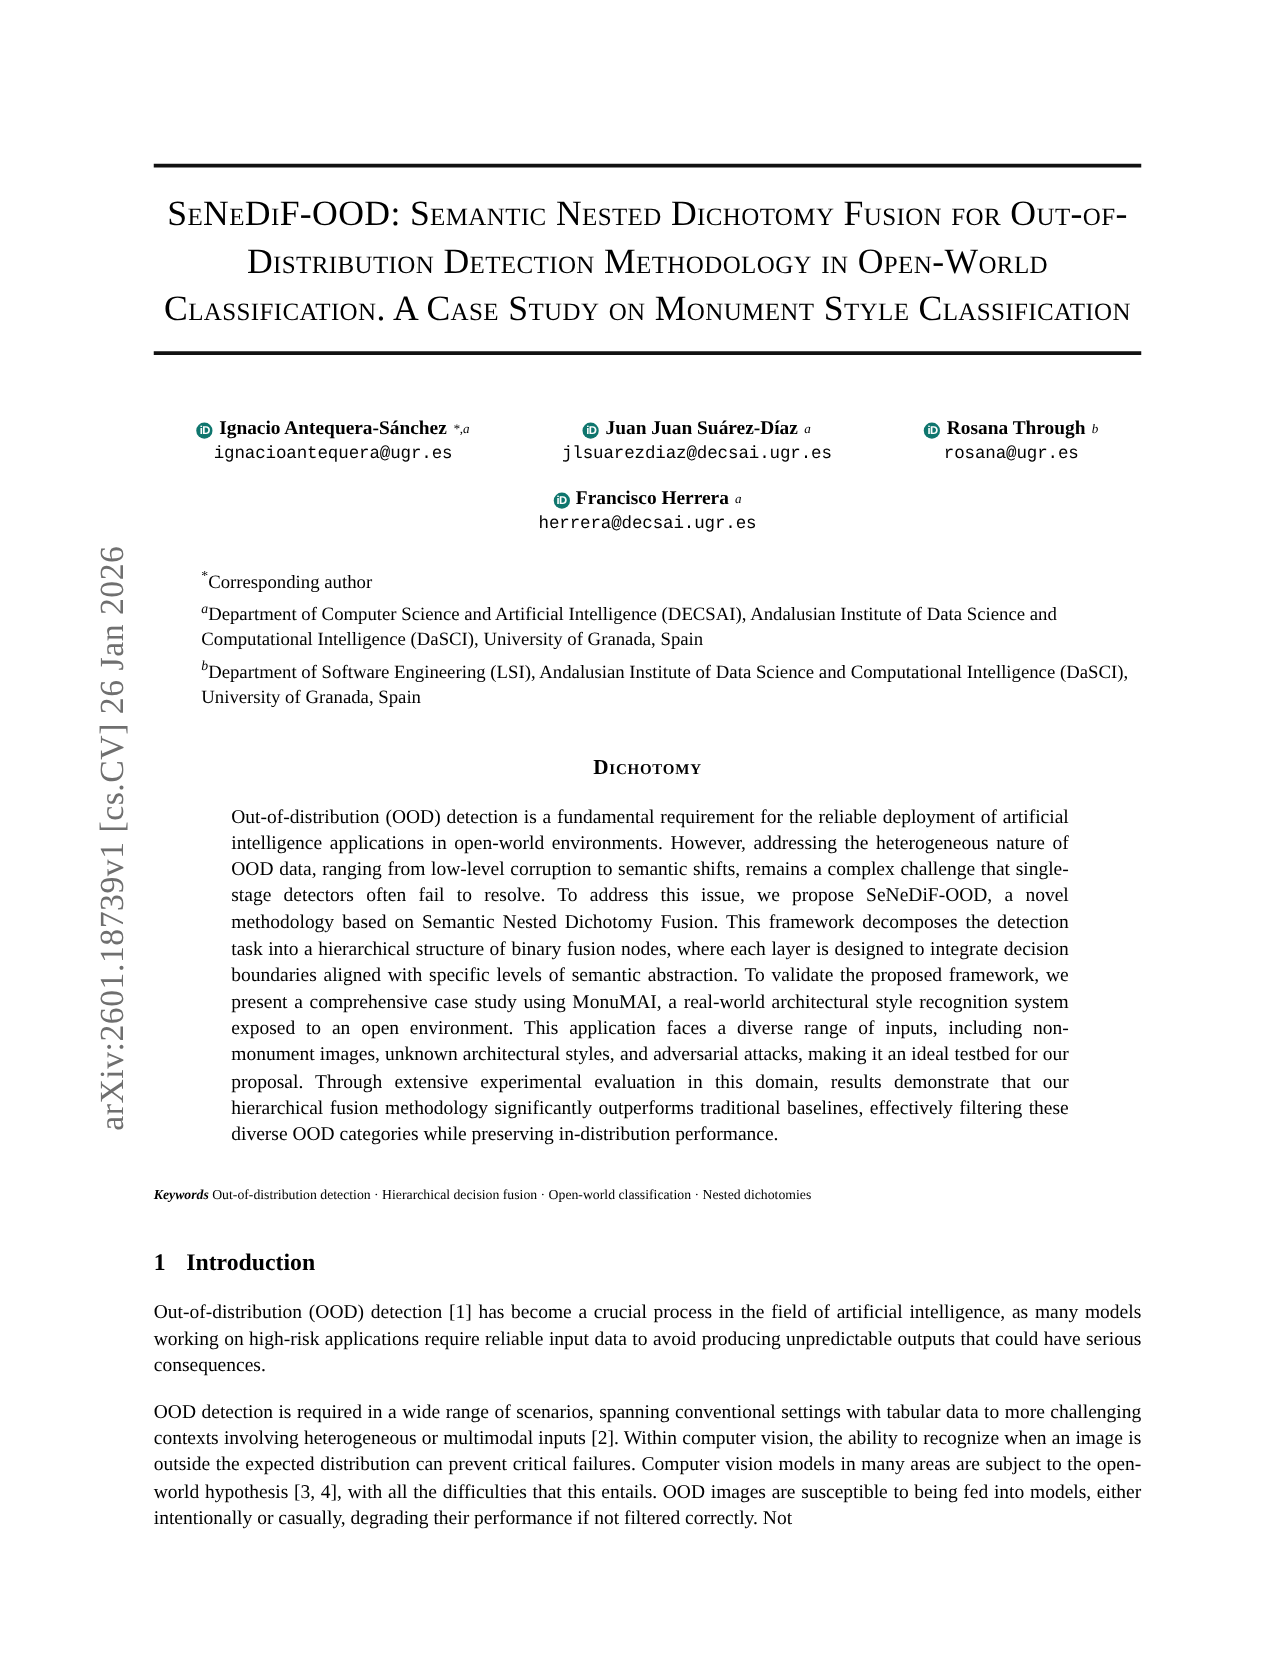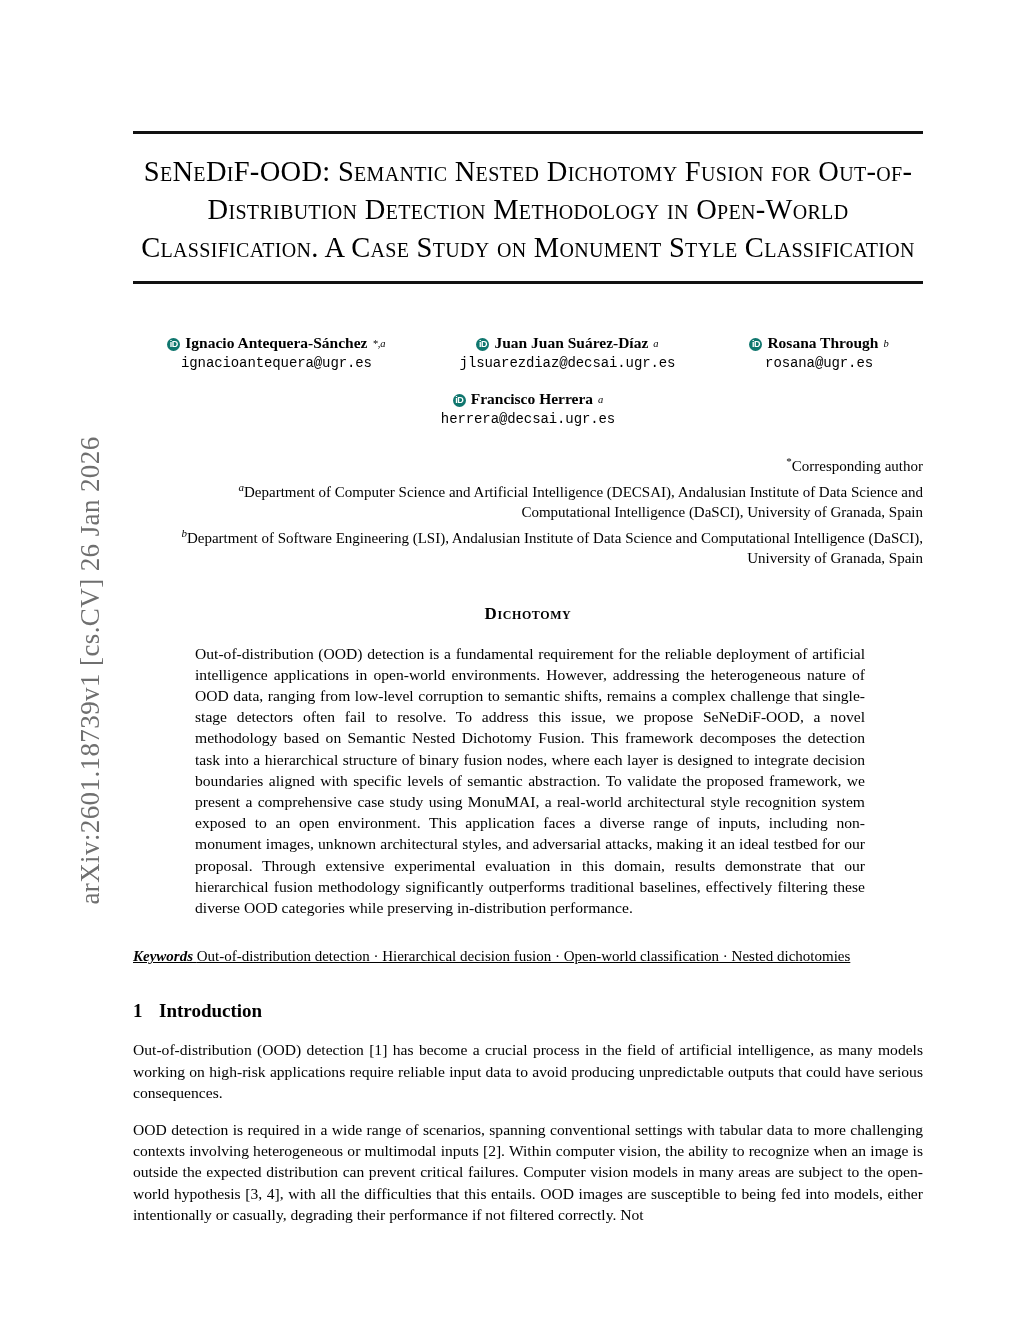--- a/index.html
+++ b/index.html
@@ -35,21 +35,21 @@
     font-family: "Liberation Serif", "DejaVu Serif", serif;
     font-size: 27px;
     letter-spacing: 0.4px;
     color: #6f6f6f;
     white-space: nowrap;
   }
 
   
   #page {
     position: absolute;
-    left: 133px;
+    left: 123px;
     top: 0;
     width: 790px;
     height: 1325px;
   }
 
   .rule {
     height: 3px;
     background: #111111;
     width: 100%;
   }
@@ -120,21 +120,21 @@
     letter-spacing: -0.1px;
     white-space: nowrap;
   }
   .author-row.row-2 {
     margin-top: 19px;
   }
 
   
   #affiliations {
     margin-top: 24px;
-    text-align: right;
+    text-align: left;
     font-size: 15px;
     line-height: 20.5px;
     margin-left: 38px;
   }
   #affiliations .aff-mark {
     font-size: 11px;
     vertical-align: super;
     font-style: normal;
   }
   #affiliations .aff-mark.italic { font-style: italic; }
@@ -151,24 +151,23 @@
   #abstract-body {
     margin: 19px 58px 0 62px;
     font-size: 15.6px;
     line-height: 21.2px;
     text-align: justify;
   }
 
   
   #keywords {
     margin-top: 28px;
-    font-size: 15px;
+    font-size: 11px;
     line-height: 21.2px;
     text-align: left;
-    text-decoration: underline;
   }
   #keywords .kw-label {
     font-weight: bold;
     font-style: italic;
   }
 
   
   .section-heading {
     margin-top: 33px;
     font-size: 19px;

